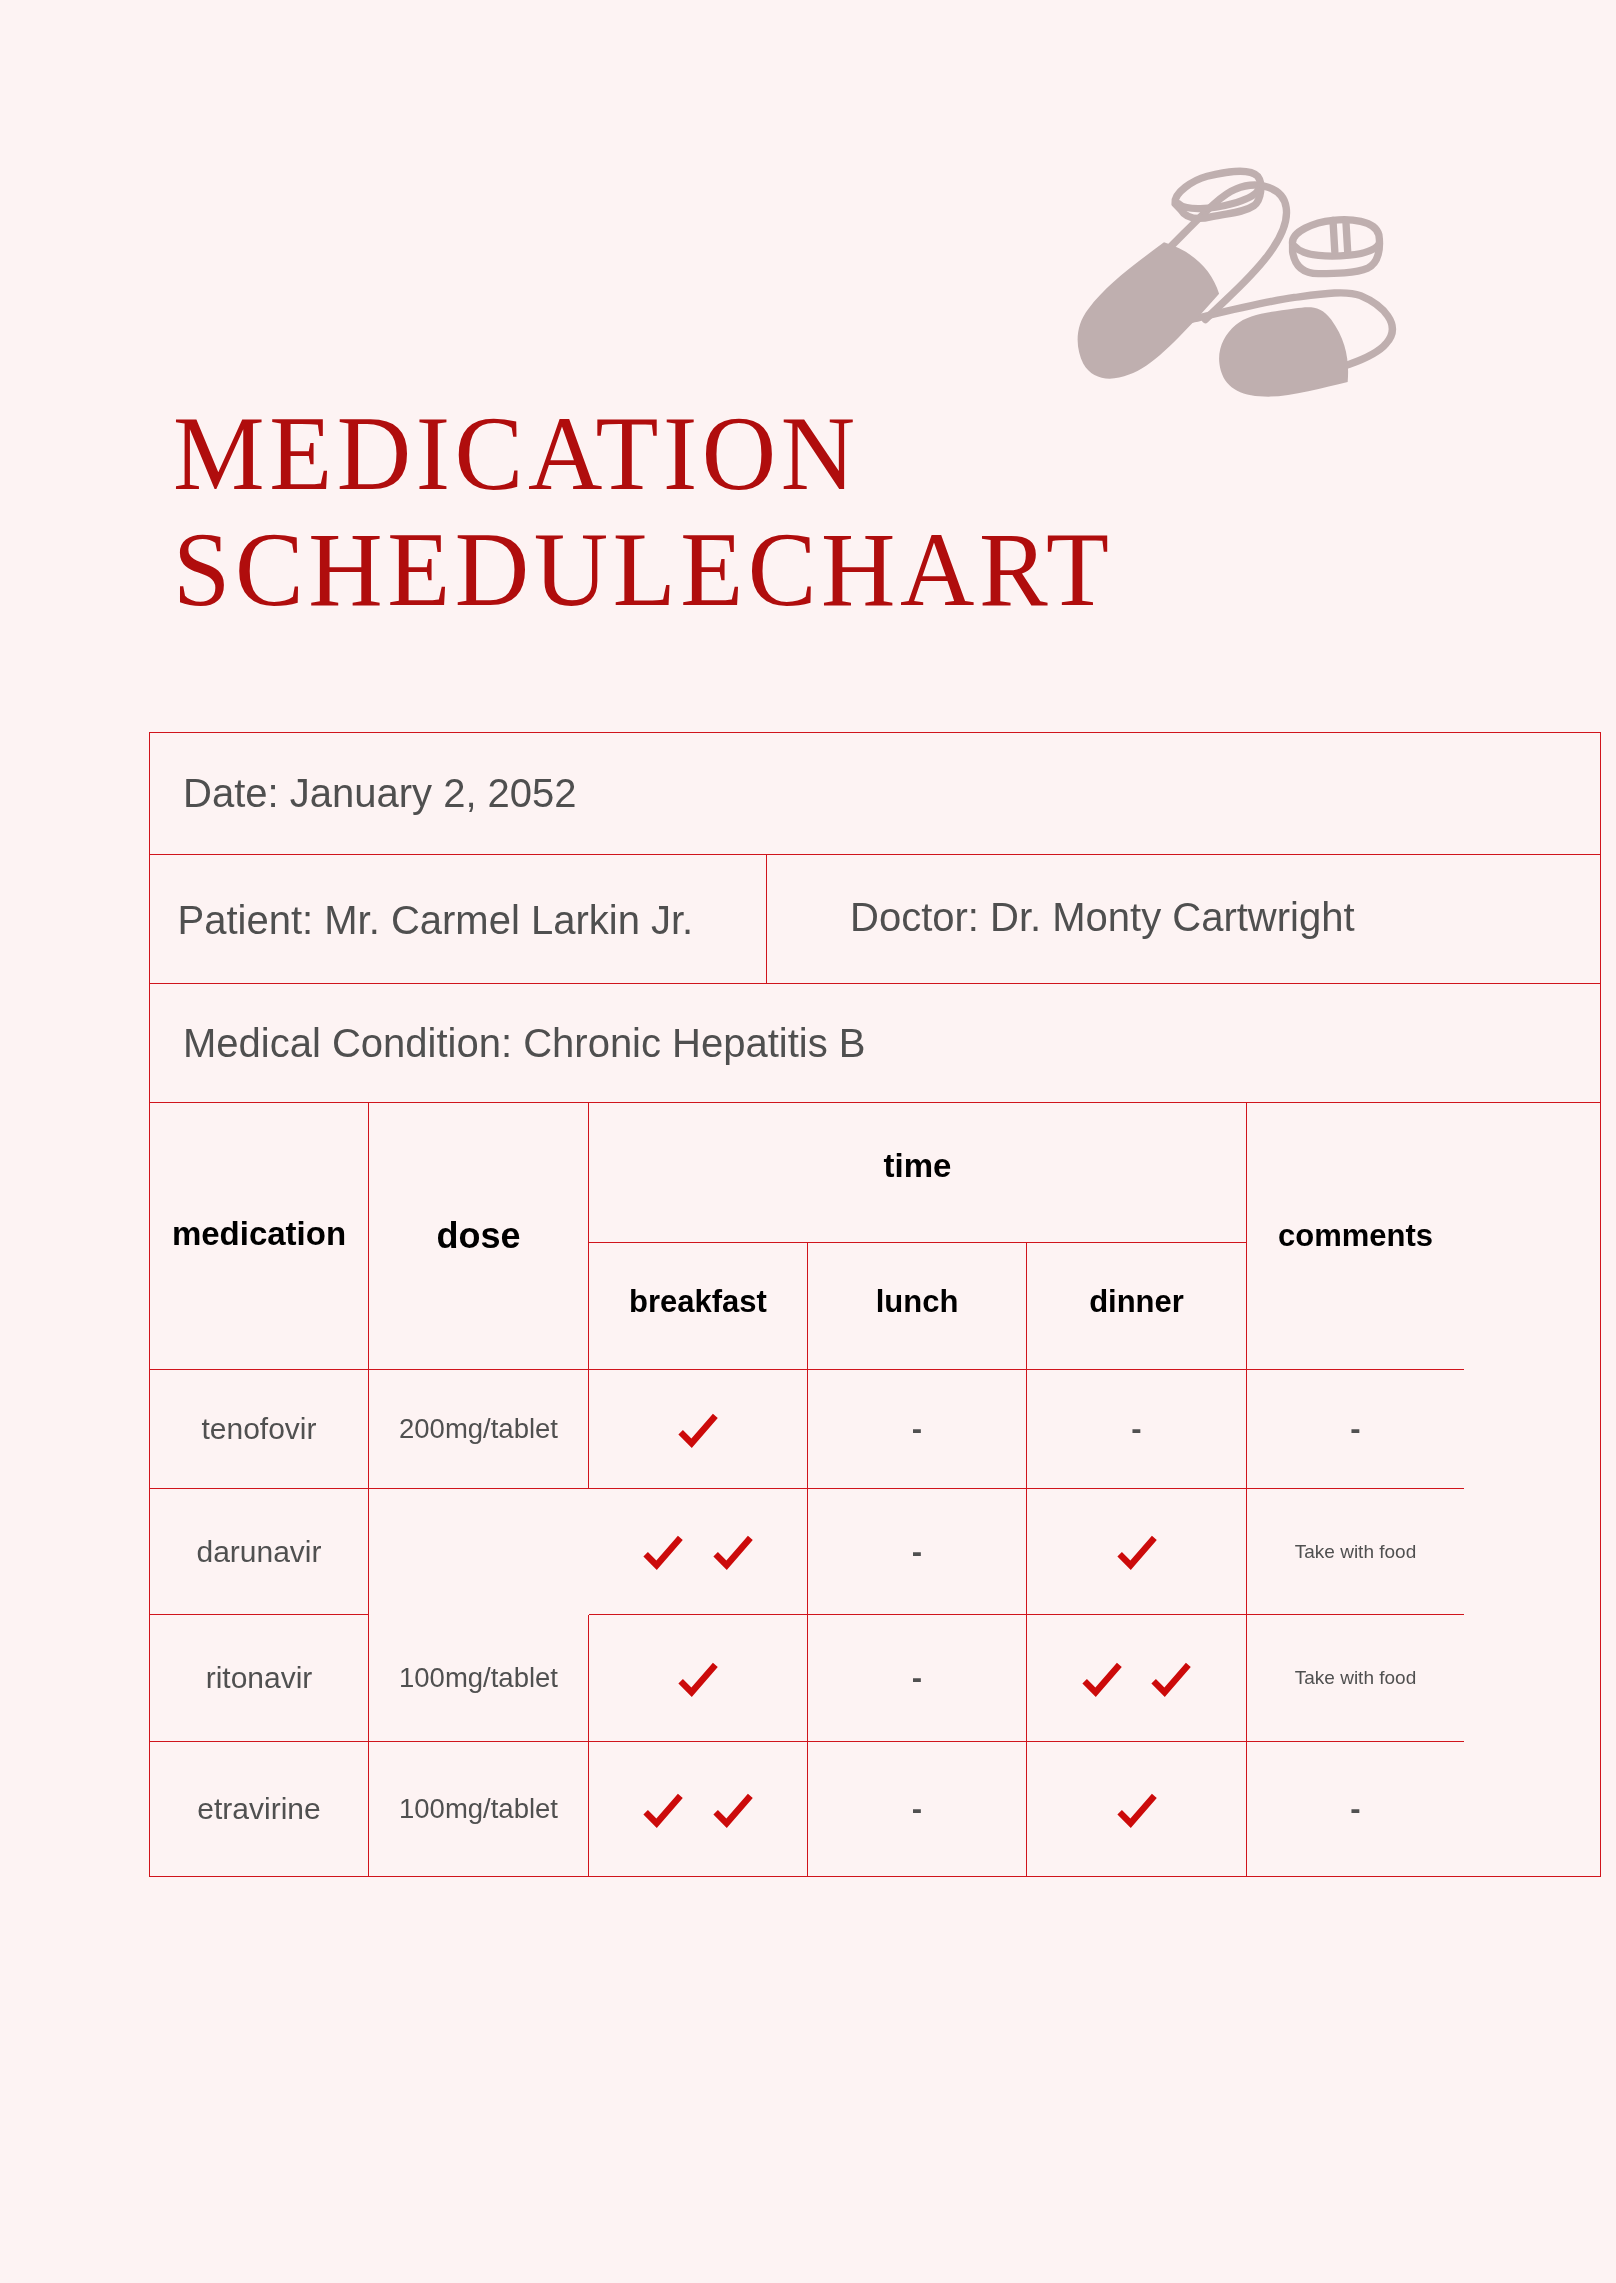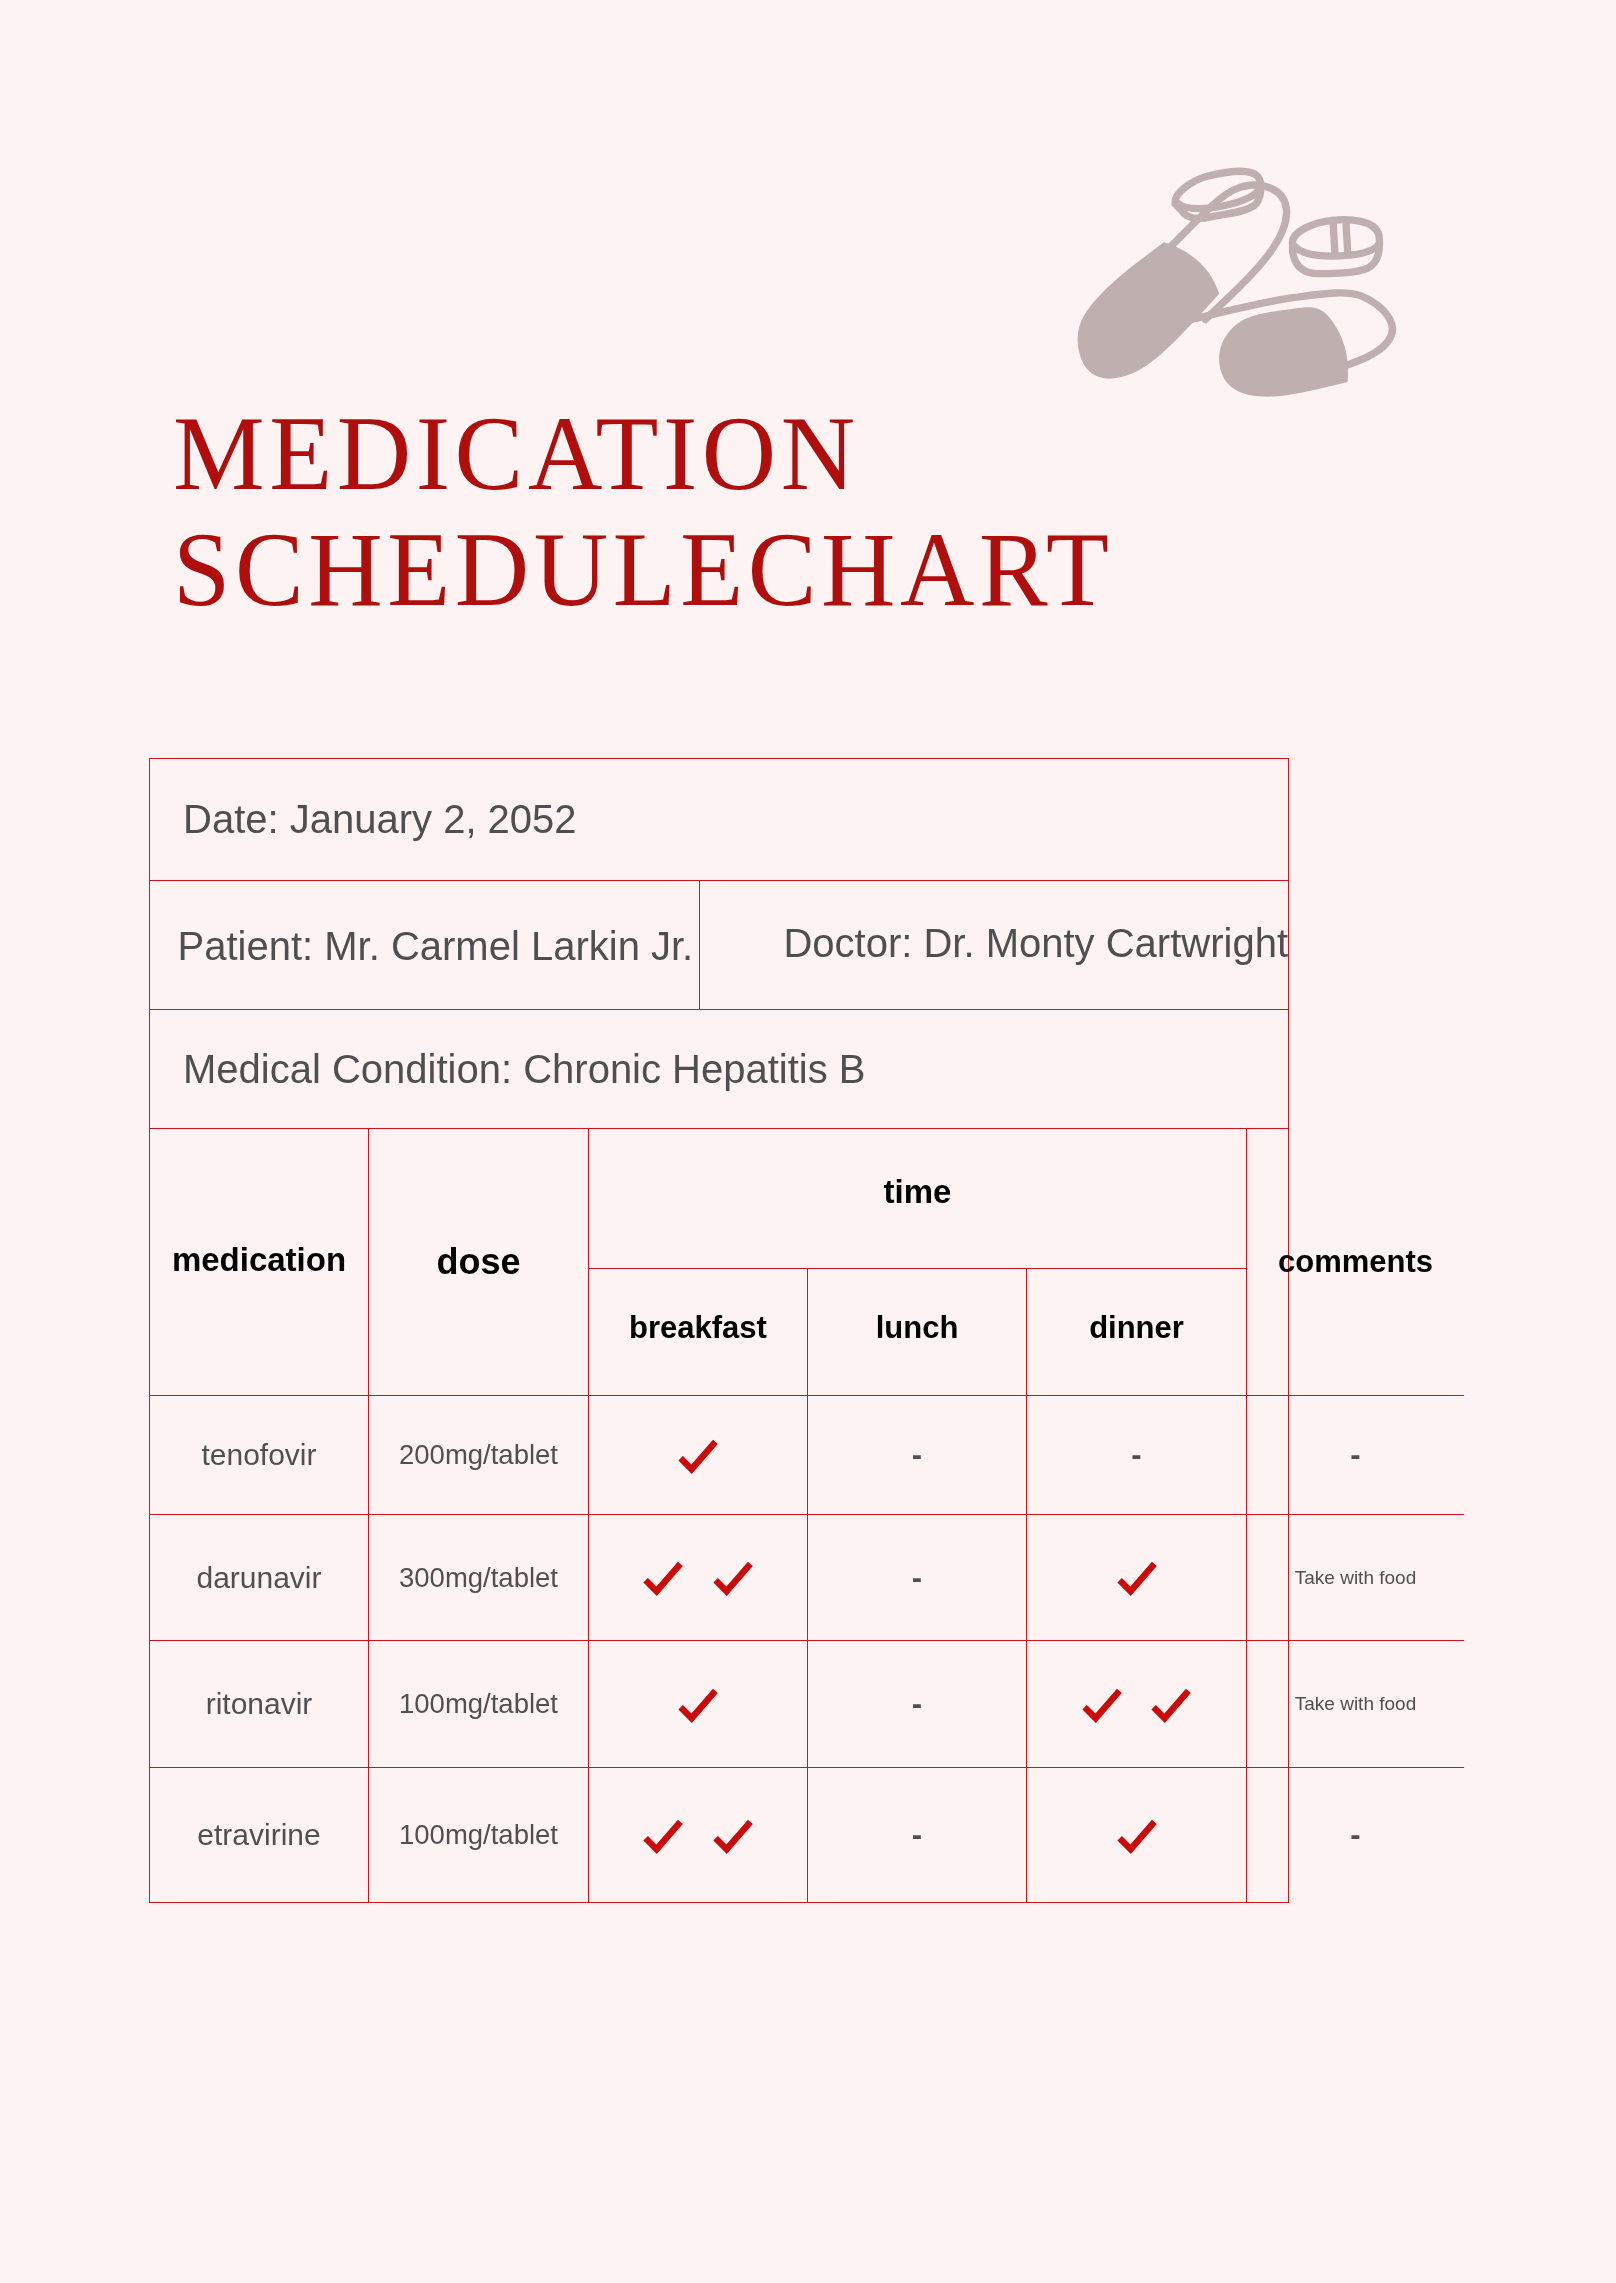--- a/index.html
+++ b/index.html
@@ -37,22 +37,22 @@
       left: 1074px;
       top: 156px;
       width: 450px;
       height: 248px;
     }
 
     
     .sheet {
       position: absolute;
       left: 149px;
-      top: 758px;
-      width: 1140px;
+      top: 732px;
+      width: 1452px;
       border: 1.8px solid #d0141c;
     }
     .row {
       display: flex;
       border-bottom: 1.8px solid #d0141c;
       position: relative;
     }
     .row:last-child { border-bottom: none; }
 
     .info-cell {
@@ -203,23 +203,20 @@
         </div>
         <div class="gcell" style="grid-area: 3 / 5;">
           <span class="dash">-</span>
         </div>
         <div class="gcell last-col" style="grid-area: 3 / 6;">
           <span class="dash">-</span>
         </div>
         <div class="gcell" style="grid-area: 4 / 1;">
           <span class="cell-text">darunavir</span>
         </div>
-        <div class="gcell" style="grid-area: 4 / 2;">
-          <span class="cell-text cell-dose">300mg/tablet</span>
-        </div>
         <div class="gcell" style="grid-area: 4 / 3;">
           <div class="checks">
             <svg class="check" viewBox="0 0 46 42">
               <path d="M4 24 L16 36 L42 6" fill="none" stroke="#cc0a0a" stroke-width="7" stroke-linecap="butt" stroke-linejoin="miter"></path>
             </svg>
             <svg class="check" viewBox="0 0 46 42">
               <path d="M4 24 L16 36 L42 6" fill="none" stroke="#cc0a0a" stroke-width="7" stroke-linecap="butt" stroke-linejoin="miter"></path>
             </svg>
           </div>
         </div>

